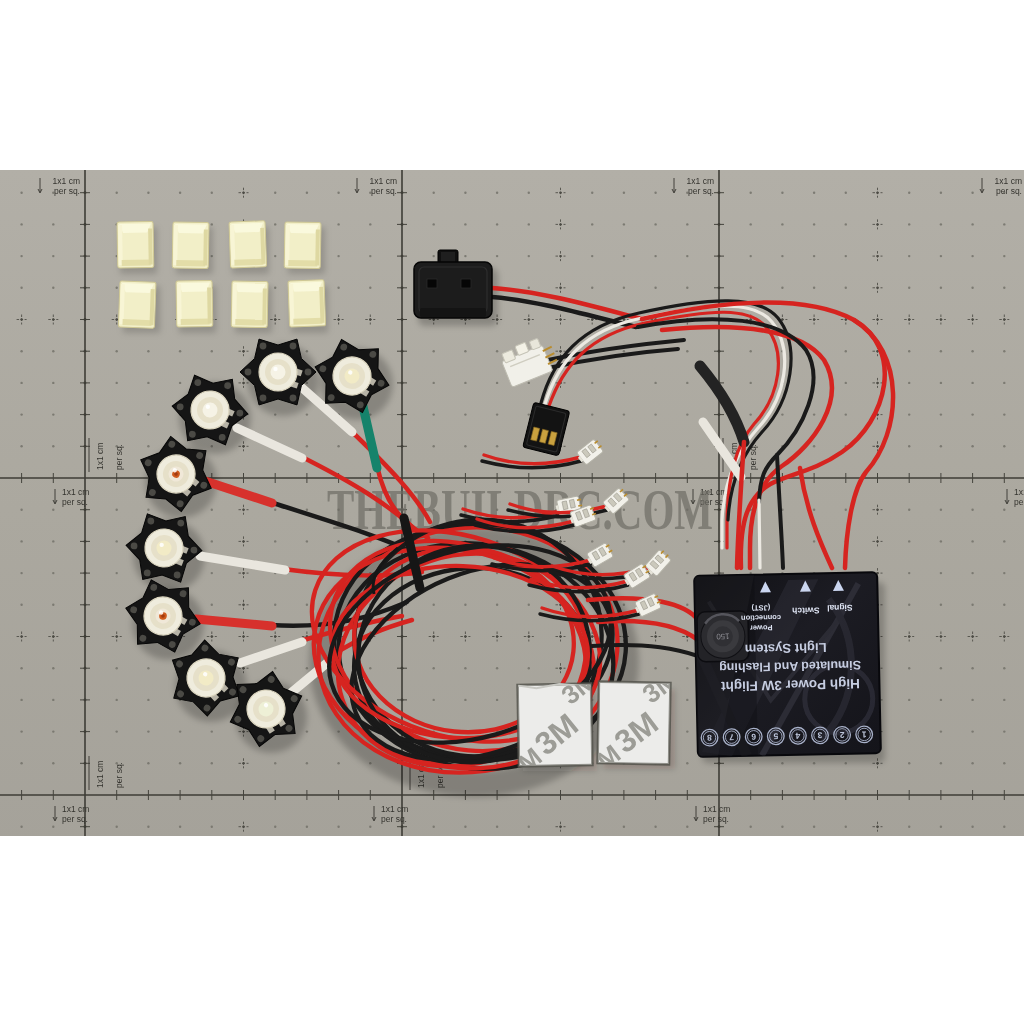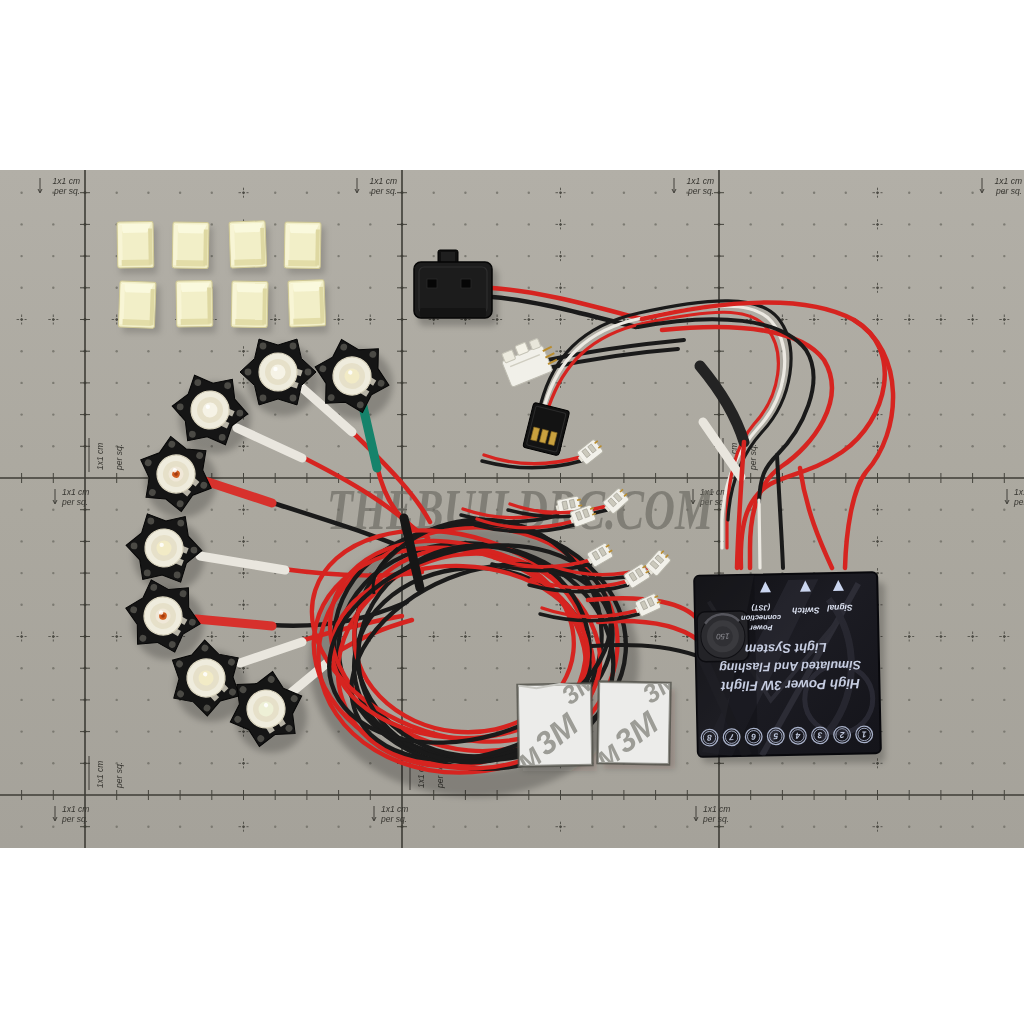--- a/index.html
+++ b/index.html
@@ -1,16 +1,16 @@
 <!DOCTYPE html>
 <html><head>
 <meta charset="utf-8">
 <style>
   html,body{margin:0;padding:0;background:#fff;}
-  .page{position:relative;width:1024px;height:1024px;background:#ffffff;overflow:hidden;font-style:italic;}
+  .page{position:relative;width:1024px;height:836px;background:#ffffff;overflow:hidden;}
   .photo{position:absolute;left:0;top:170px;width:1024px;height:678px;background:#aba89f;}
   svg{display:block;}
   text{font-family:"Liberation Sans",sans-serif;}
   .wm{font-family:"Liberation Serif",serif;font-weight:700;}
 </style>
 </head>
 <body>
 
 <div class="page">
 

